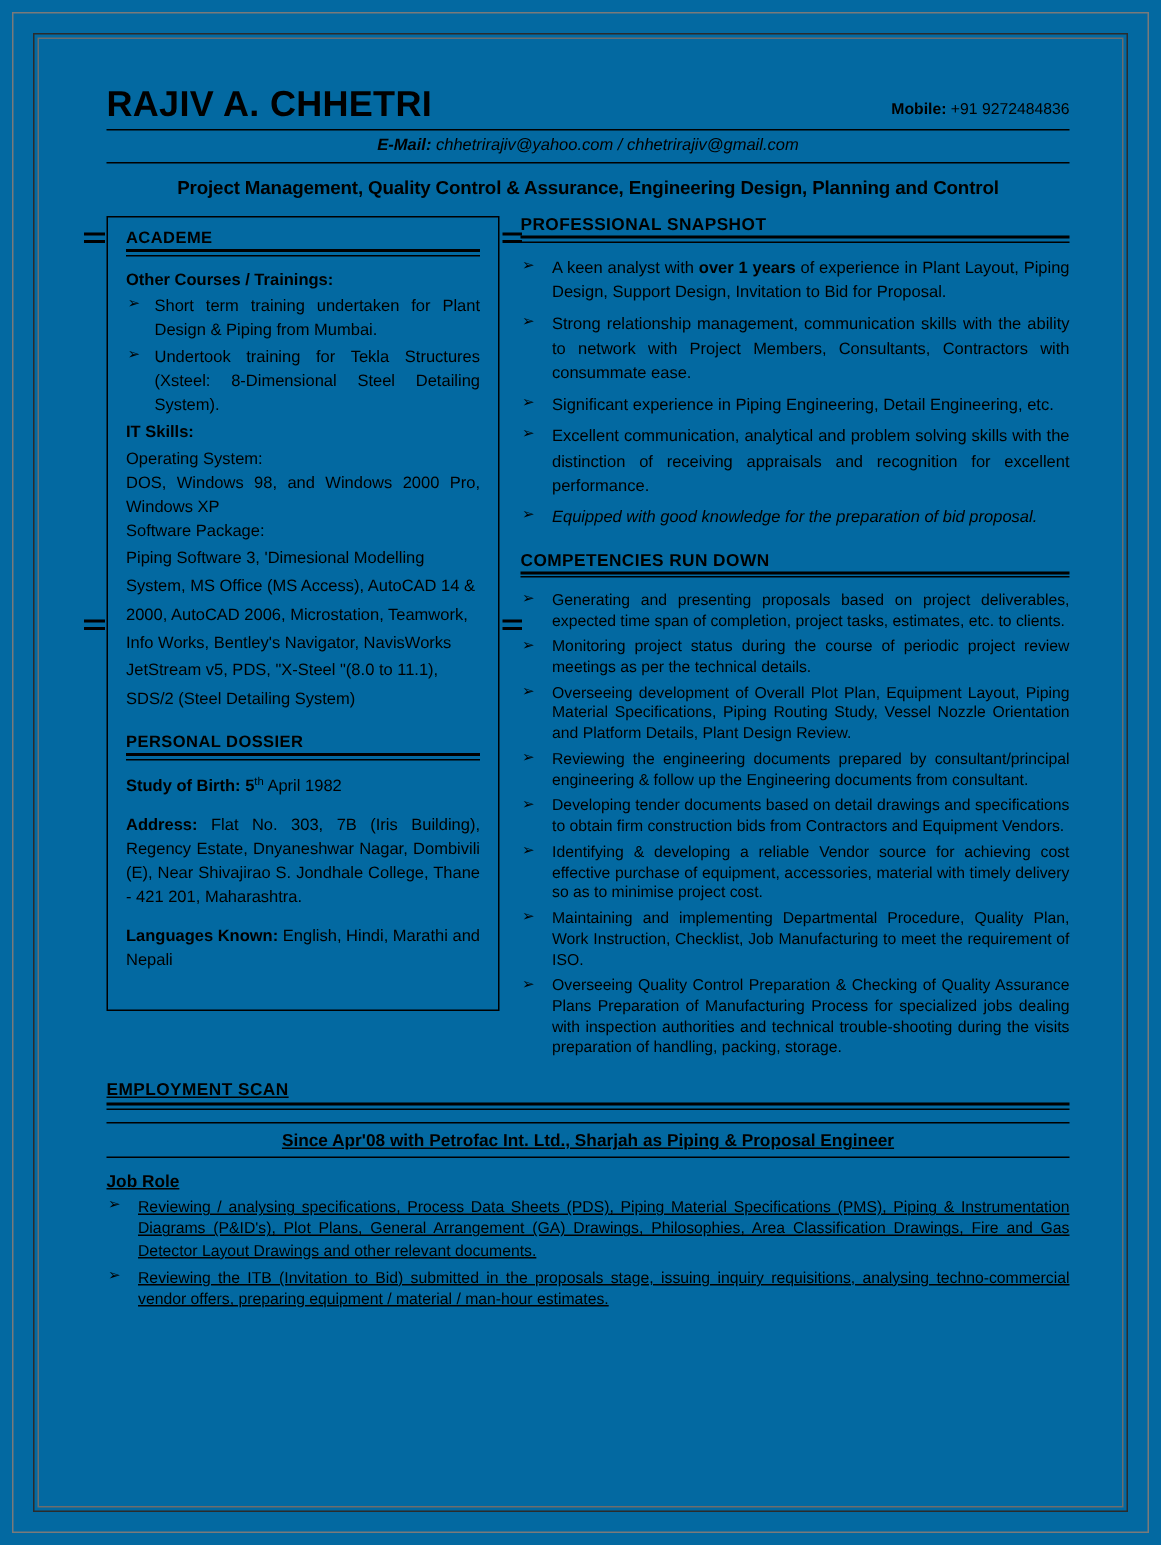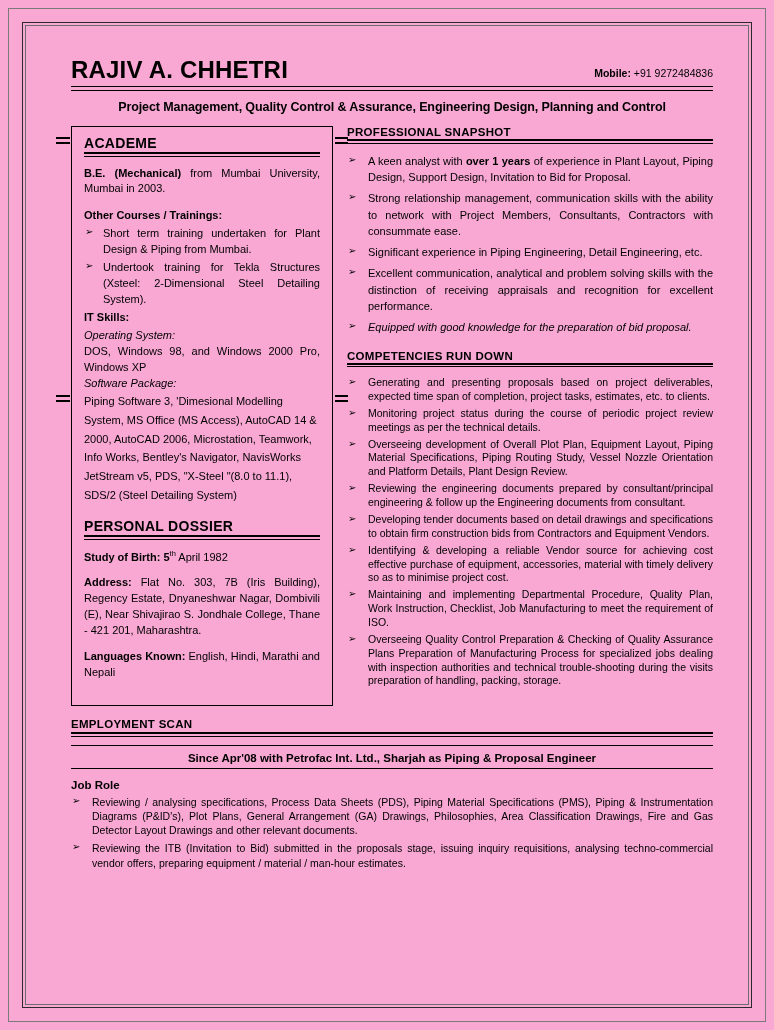--- a/index.html
+++ b/index.html
@@ -8,21 +8,21 @@
     background: #ffffff;
   }
   body {
     font-family: "Liberation Sans", sans-serif;
     color: #000000;
   }
   #page {
     position: relative;
     width: 774px;
     height: 1030px;
-    background: #f9a8d4;
+    background: #0369a1;
     box-sizing: border-box;
     overflow: hidden;
   }
   
   .frame-outer {
     position: absolute;
     left: 8px;
     top: 8px;
     right: 8px;
     bottom: 8px;
@@ -137,21 +137,21 @@
     width: 13px;
     border-top: 2px solid #000;
     border-bottom: 2px solid #000;
     height: 3px;
   }
   .edge-dash-r.d1 { top: 10px; }
   .edge-dash-r.d2 { top: 268px; }
 
   
   .sec-h {
-    font-size: 14px;
+    font-size: 11px;
     font-weight: bold;
     letter-spacing: 0.3px;
     margin: 0 0 1px 0;
   }
   .sec-rule {
     border-top: 2.5px solid #000;
     border-bottom: 1px solid #000;
     height: 1.5px;
     margin-bottom: 9px;
   }
@@ -169,21 +169,20 @@
     text-align: justify;
   }
   .blk { margin-bottom: 11px; }
   .sub-h {
     font-size: 11px;
     font-weight: bold;
     margin: 0 0 2px 0;
   }
   .ital-h {
     font-size: 11px;
-    font-style: italic;
     margin: 0;
   }
   .lbl { font-weight: bold; }
 
   ul.arrows {
     list-style: none;
     margin: 0;
     padding: 0;
   }
   ul.arrows > li {
@@ -224,21 +223,21 @@
   ul.arrows.tight > li {
     padding-left: 21px;
     margin-bottom: 3px;
     text-align: justify;
     line-height: 1.32;
     font-size: 10.5px;
   }
   .rb .it { font-style: italic; }
 
   
-  .emp-wrap { margin-top: 12px; }
+  .emp-wrap { margin-top: 12px; text-decoration: underline; }
   .emp-h {
     font-size: 11.5px;
     font-weight: bold;
     letter-spacing: 0.3px;
     margin-bottom: 2px;
   }
   .emp-rule {
     border-top: 2.5px solid #000;
     border-bottom: 1px solid #000;
     height: 2px;
@@ -281,44 +280,44 @@
   <div class="content">
 
     <div>
       <div class="hdr-row">
         <div class="name">RAJIV A. CHHETRI</div>
         <div class="mobile">
           <b>Mobile:</b><span> +91 9272484836</span>
         </div>
       </div>
       <div class="hdr-rule"></div>
+      <div class="email">
+        <b>E-Mail:</b><span> chhetrirajiv@yahoo.com / chhetrirajiv@gmail.com</span>
+      </div>
       <div class="hdr-rule2"></div>
       <div class="tagline">Project Management, Quality Control &amp; Assurance, Engineering Design, Planning and Control</div>
     </div>
 
     <div class="cols">
 
       <div class="col-left">
         <div class="edge-dash d1"></div>
         <div class="edge-dash d2"></div>
         <div class="edge-dash-r d1"></div>
         <div class="edge-dash-r d2"></div>
 
         <div class="sec-h">ACADEME</div>
         <div class="sec-rule"></div>
 
         <div class="lb">
-          <div class="blk">
-            <span class="lbl">B.E. (Mechanical)</span><span> from Mumbai University, Mumbai in 2003.</span>
-          </div>
 
           <div class="sub-h">Other Courses / Trainings:</div>
           <ul class="arrows blk">
             <li>Short term training undertaken for Plant Design &amp; Piping from Mumbai.</li>
-            <li>Undertook training for Tekla Structures (Xsteel: 2-Dimensional Steel Detailing System).</li>
+            <li>Undertook training for Tekla Structures (Xsteel: 8-Dimensional Steel Detailing System).</li>
           </ul>
 
           <div class="sub-h">IT Skills:</div>
           <div class="ital-h">Operating System:</div>
           <div>DOS, Windows 98, and Windows 2000 Pro, Windows XP</div>
           <div class="ital-h">Software Package:</div>
           <div class="soft-list">Piping Software 3, 'Dimesional Modelling System, MS Office (MS Access), AutoCAD 14 &amp; 2000, AutoCAD 2006, Microstation, Teamwork, Info Works, Bentley's Navigator, NavisWorks JetStream v5, PDS, "X-Steel "(8.0 to 11.1), SDS/2 (Steel Detailing System)</div>
         </div>
 
         <div style="height:13px"></div>

